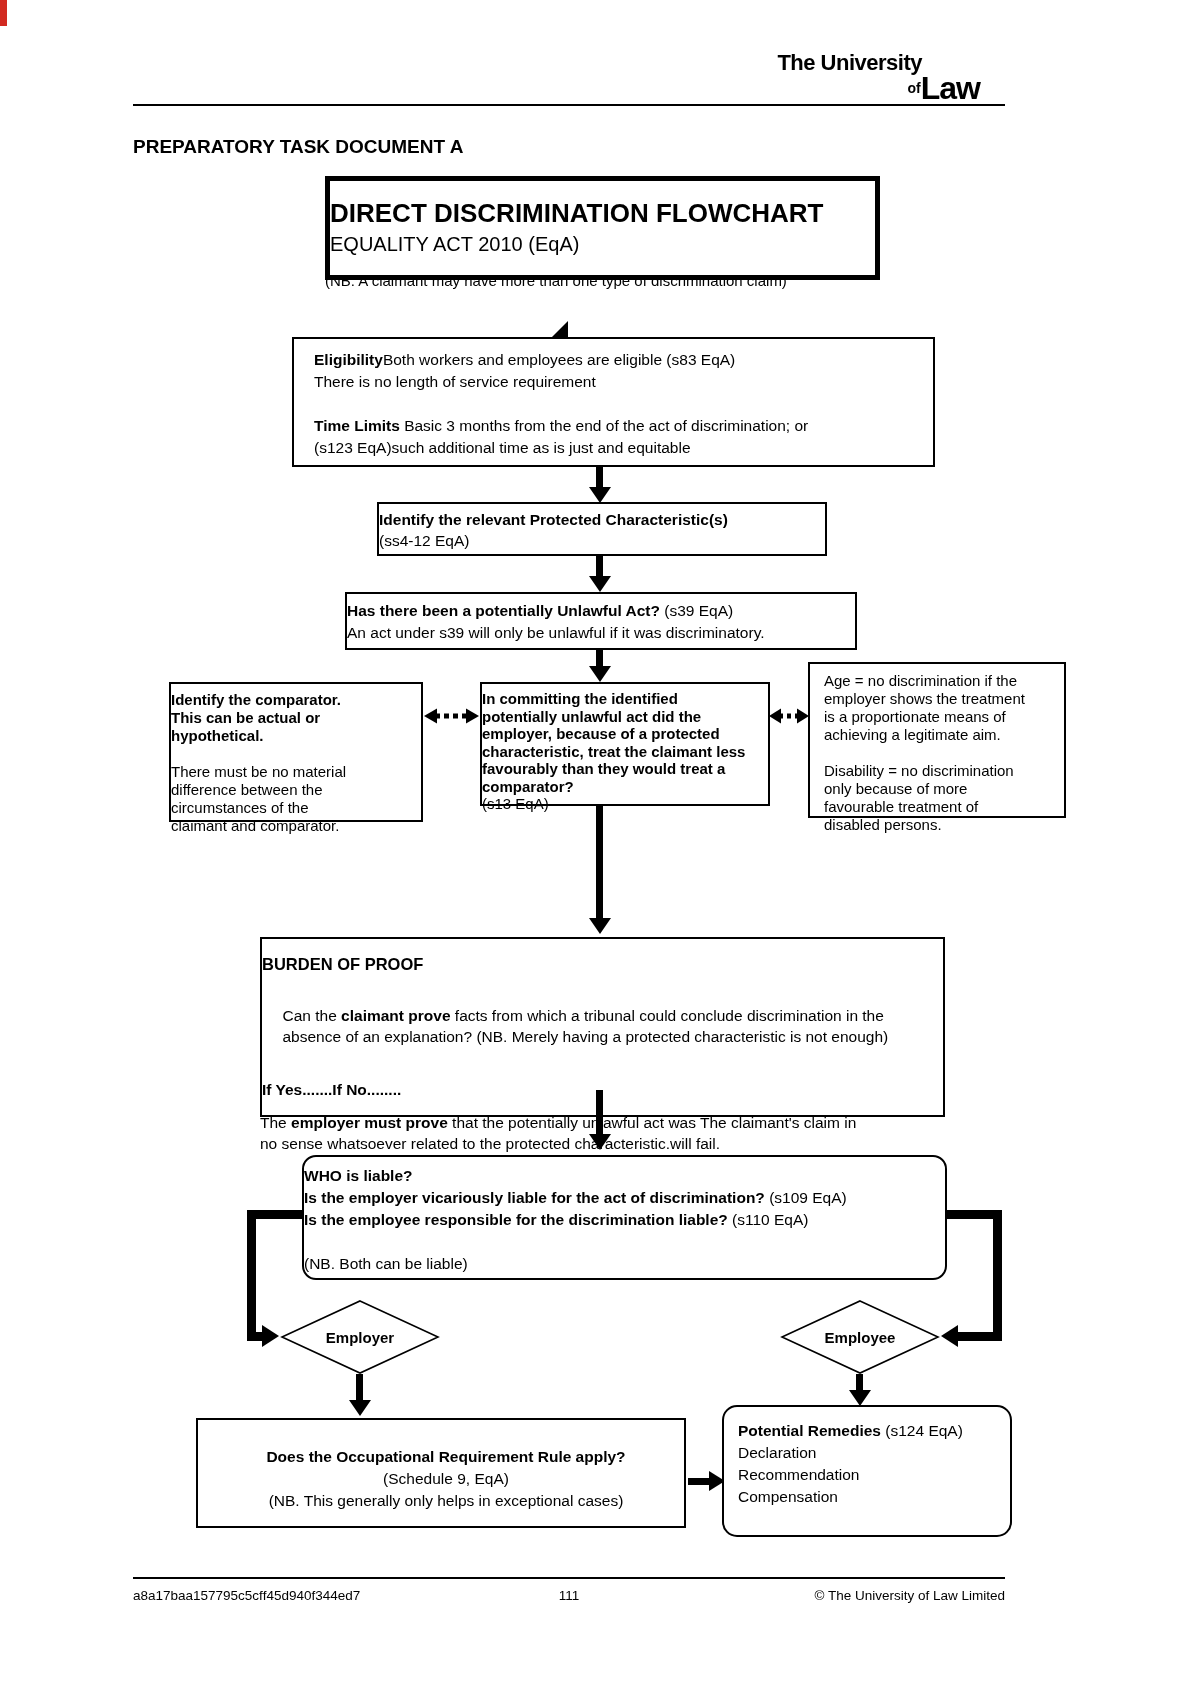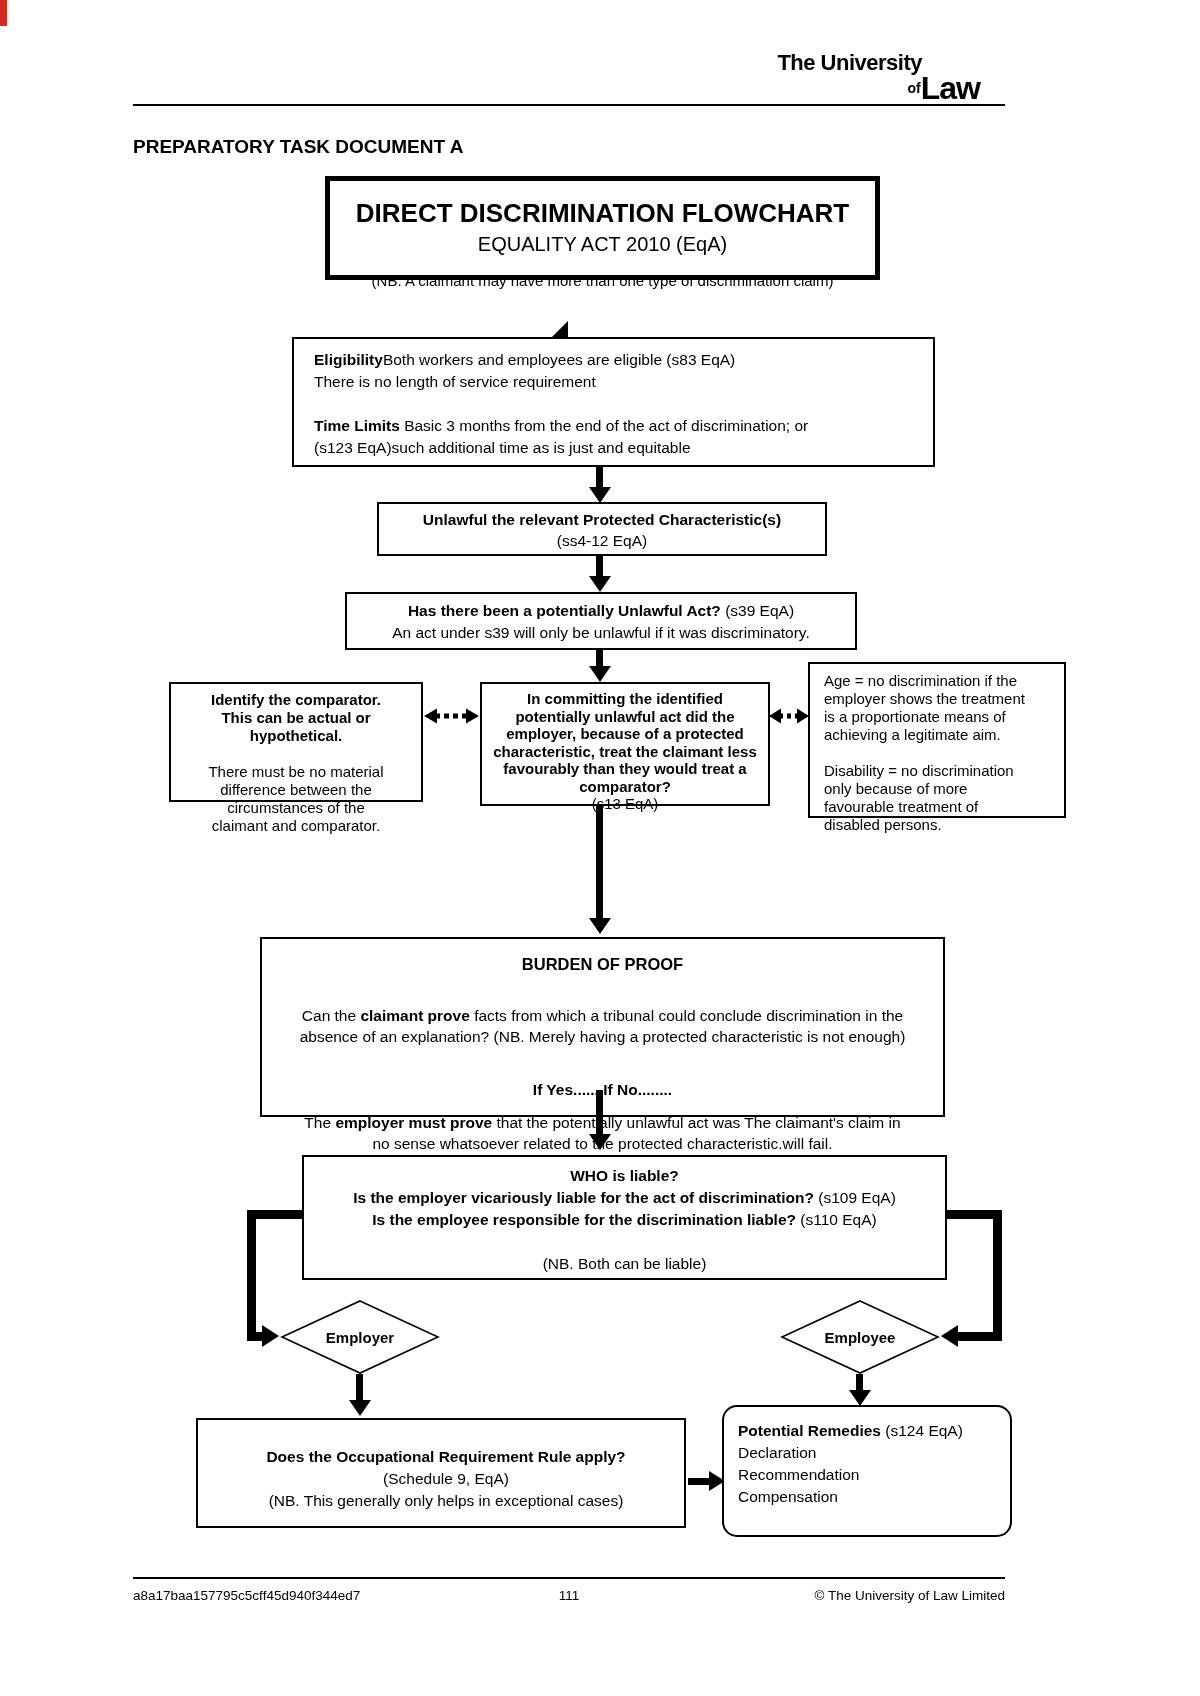--- a/index.html
+++ b/index.html
@@ -2,21 +2,21 @@
 <html><head>
 <meta charset="utf-8">
 <style>
   html,body{margin:0;padding:0;}
   body{
     width:1200px;height:1696px;position:relative;background:#ffffff;color:#000;
     font-family:"Liberation Sans","DejaVu Sans",sans-serif;overflow:hidden;
   }
   .abs{position:absolute;}
   .box{position:absolute;border:2px solid #000;background:#fff;box-sizing:border-box;}
-  .center{text-align:center;}
+  .center{}
   .pre{white-space:pre-line;}
   b,.b{font-weight:bold;}
   .fs15{font-size:15px;line-height:18px;}
   .fs155{font-size:15.5px;line-height:22px;}
   
   .vshaft{position:absolute;width:7px;background:#000;}
   .hshaft{position:absolute;height:7px;background:#000;}
   .head-down{position:absolute;width:0;height:0;border-left:11px solid transparent;border-right:11px solid transparent;border-top:16px solid #000;}
   .head-right{position:absolute;width:0;height:0;border-top:10px solid transparent;border-bottom:10px solid transparent;border-left:16px solid #000;}
   .head-left{position:absolute;width:0;height:0;border-top:11px solid transparent;border-bottom:11px solid transparent;border-right:17px solid #000;}
@@ -58,40 +58,40 @@
   <div><b>Time Limits</b><span> Basic 3 months from the end of the act of discrimination; or</span></div>
   <div>(s123 EqA)such additional time as is just and equitable</div>
 </div>
 
 <div>
   <div class="vshaft" style="left:596px;top:467px;height:22px;"></div>
   <div class="head-down" style="left:589px;top:487px;"></div>
 </div>
 
 <div class="box center fs155" style="left:377px;top:502px;width:450px;height:54px;padding-top:5px;line-height:21px;">
-  <div class="b">Unlawful the relevant Protected Characteristic(s)</div>
+  <div class="b">Identify the relevant Protected Characteristic(s)</div>
   <div>(ss4-12 EqA)</div>
 </div>
 
 <div>
   <div class="vshaft" style="left:596px;top:556px;height:22px;"></div>
   <div class="head-down" style="left:589px;top:576px;"></div>
 </div>
 
 <div class="box center fs155" style="left:345px;top:592px;width:512px;height:58px;padding-top:6px;line-height:22px;">
   <div><b>Has there been a potentially Unlawful Act?</b><span> (s39 EqA)</span></div>
   <div>An act under s39 will only be unlawful if it was discriminatory.</div>
 </div>
 
 <div>
   <div class="vshaft" style="left:596px;top:650px;height:18px;"></div>
   <div class="head-down" style="left:589px;top:666px;"></div>
 </div>
 
-<div class="box center fs15" style="left:169px;top:682px;width:254px;height:120px;padding-top:7px;">
+<div class="box center fs15" style="left:169px;top:682px;width:254px;height:140px;padding-top:7px;">
   <div class="b pre">Identify the comparator.
 This can be actual or
 hypothetical.</div>
   <div style="height:18px;"></div>
   <div class="pre">There must be no material
 difference between the
 circumstances of the
 claimant and comparator.</div>
 </div>
 
@@ -147,21 +147,21 @@
 <div class="abs center" style="left:260px;top:1112px;width:685px;font-size:15.5px;line-height:21px;">
   <div><span>The </span><b>employer must prove</b><span> that the potentially unlawful act was The claimant's claim in</span></div>
   <div>no sense whatsoever related to the protected characteristic.will fail.</div>
 </div>
 
 <div style="position:absolute;z-index:3;left:0;top:0;">
   <div class="vshaft" style="left:596px;top:1090px;height:46px;"></div>
   <div class="head-down" style="left:589px;top:1134px;"></div>
 </div>
 
-<div class="box center fs155" style="left:302px;top:1155px;width:645px;height:125px;padding-top:8px;">
+<div class="box center fs155" style="left:302px;top:1155px;width:645px;height:125px;padding-top:8px;border-radius:14px;">
   <div class="b">WHO is liable?</div>
   <div><b>Is the employer vicariously liable for the act of discrimination?</b><span> (s109 EqA)</span></div>
   <div><b>Is the employee responsible for the discrimination liable?</b><span> (s110 EqA)</span></div>
   <div style="height:22px;"></div>
   <div>(NB. Both can be liable)</div>
 </div>
 
 <div>
   <div class="elbow" style="left:247px;top:1210px;width:55px;height:9px;"></div>
   <div class="elbow" style="left:247px;top:1210px;width:9px;height:131px;"></div>

